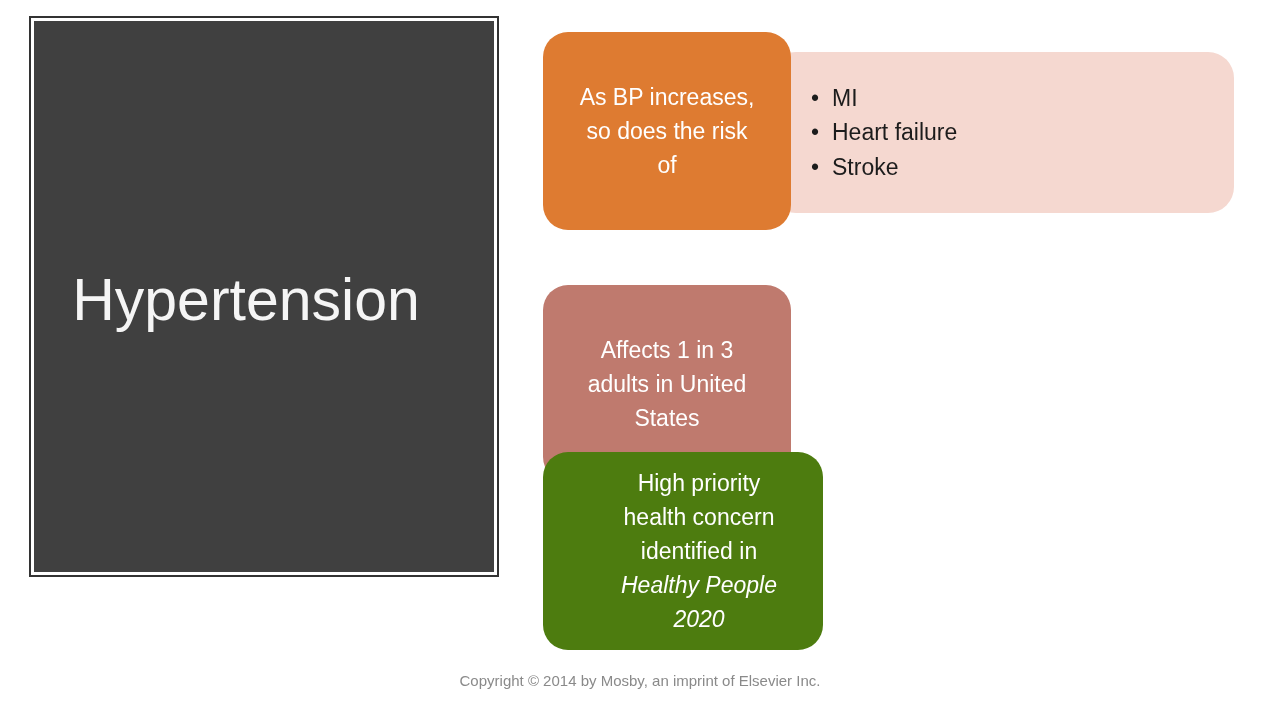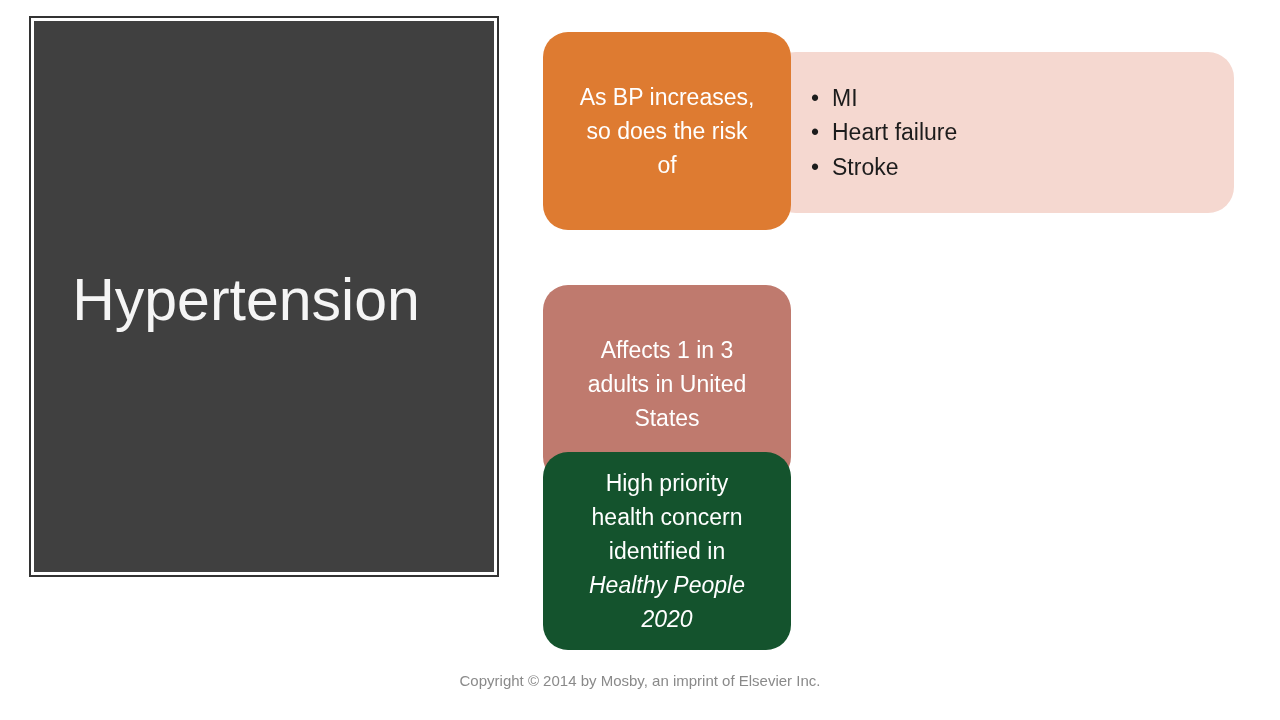--- a/index.html
+++ b/index.html
@@ -112,21 +112,21 @@
   </div>
 
   <div class="rbox box-cause" style="background-color: rgb(222, 123, 49);">
     <div class="inner">As BP increases, so does the risk of</div>
   </div>
 
   <div class="rbox box-prevalence" style="background-color: rgb(191, 122, 110);">
     <div class="inner">Affects 1 in 3 adults in United States</div>
   </div>
 
-  <div class="rbox box-priority" style="background-color: #14532d;">
+  <div class="rbox box-priority" style="background-color: #4d7c0f; padding-left: 32px;">
     <div class="inner">
       <span>High priority health concern identified in</span>
       <em>Healthy People 2020</em>
     </div>
   </div>
 
   <div class="footer">Copyright © 2014 by Mosby, an imprint of Elsevier Inc.</div>
 
 </div>
 

